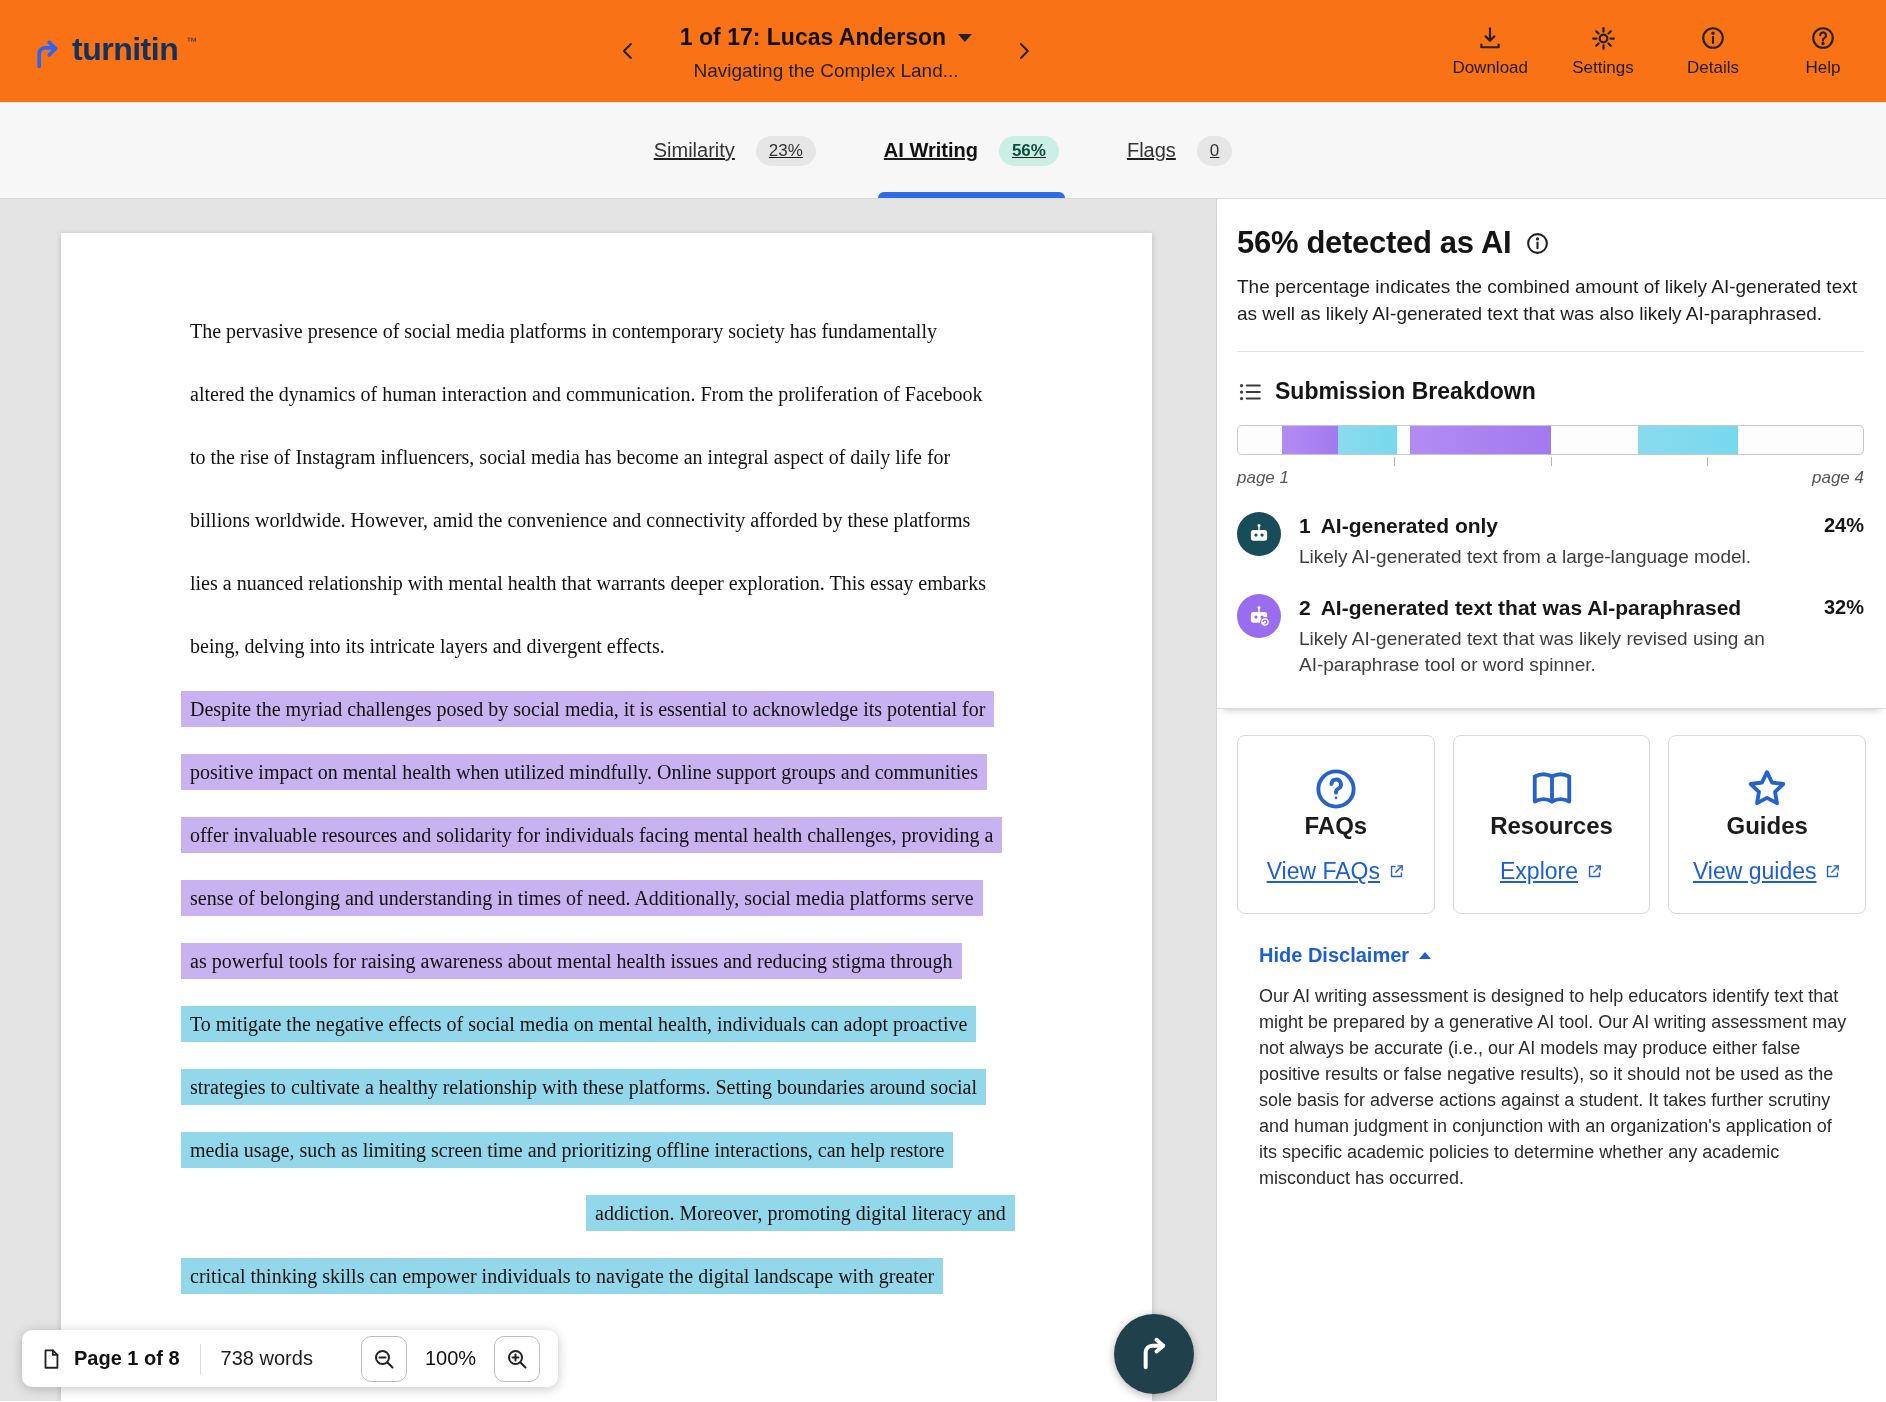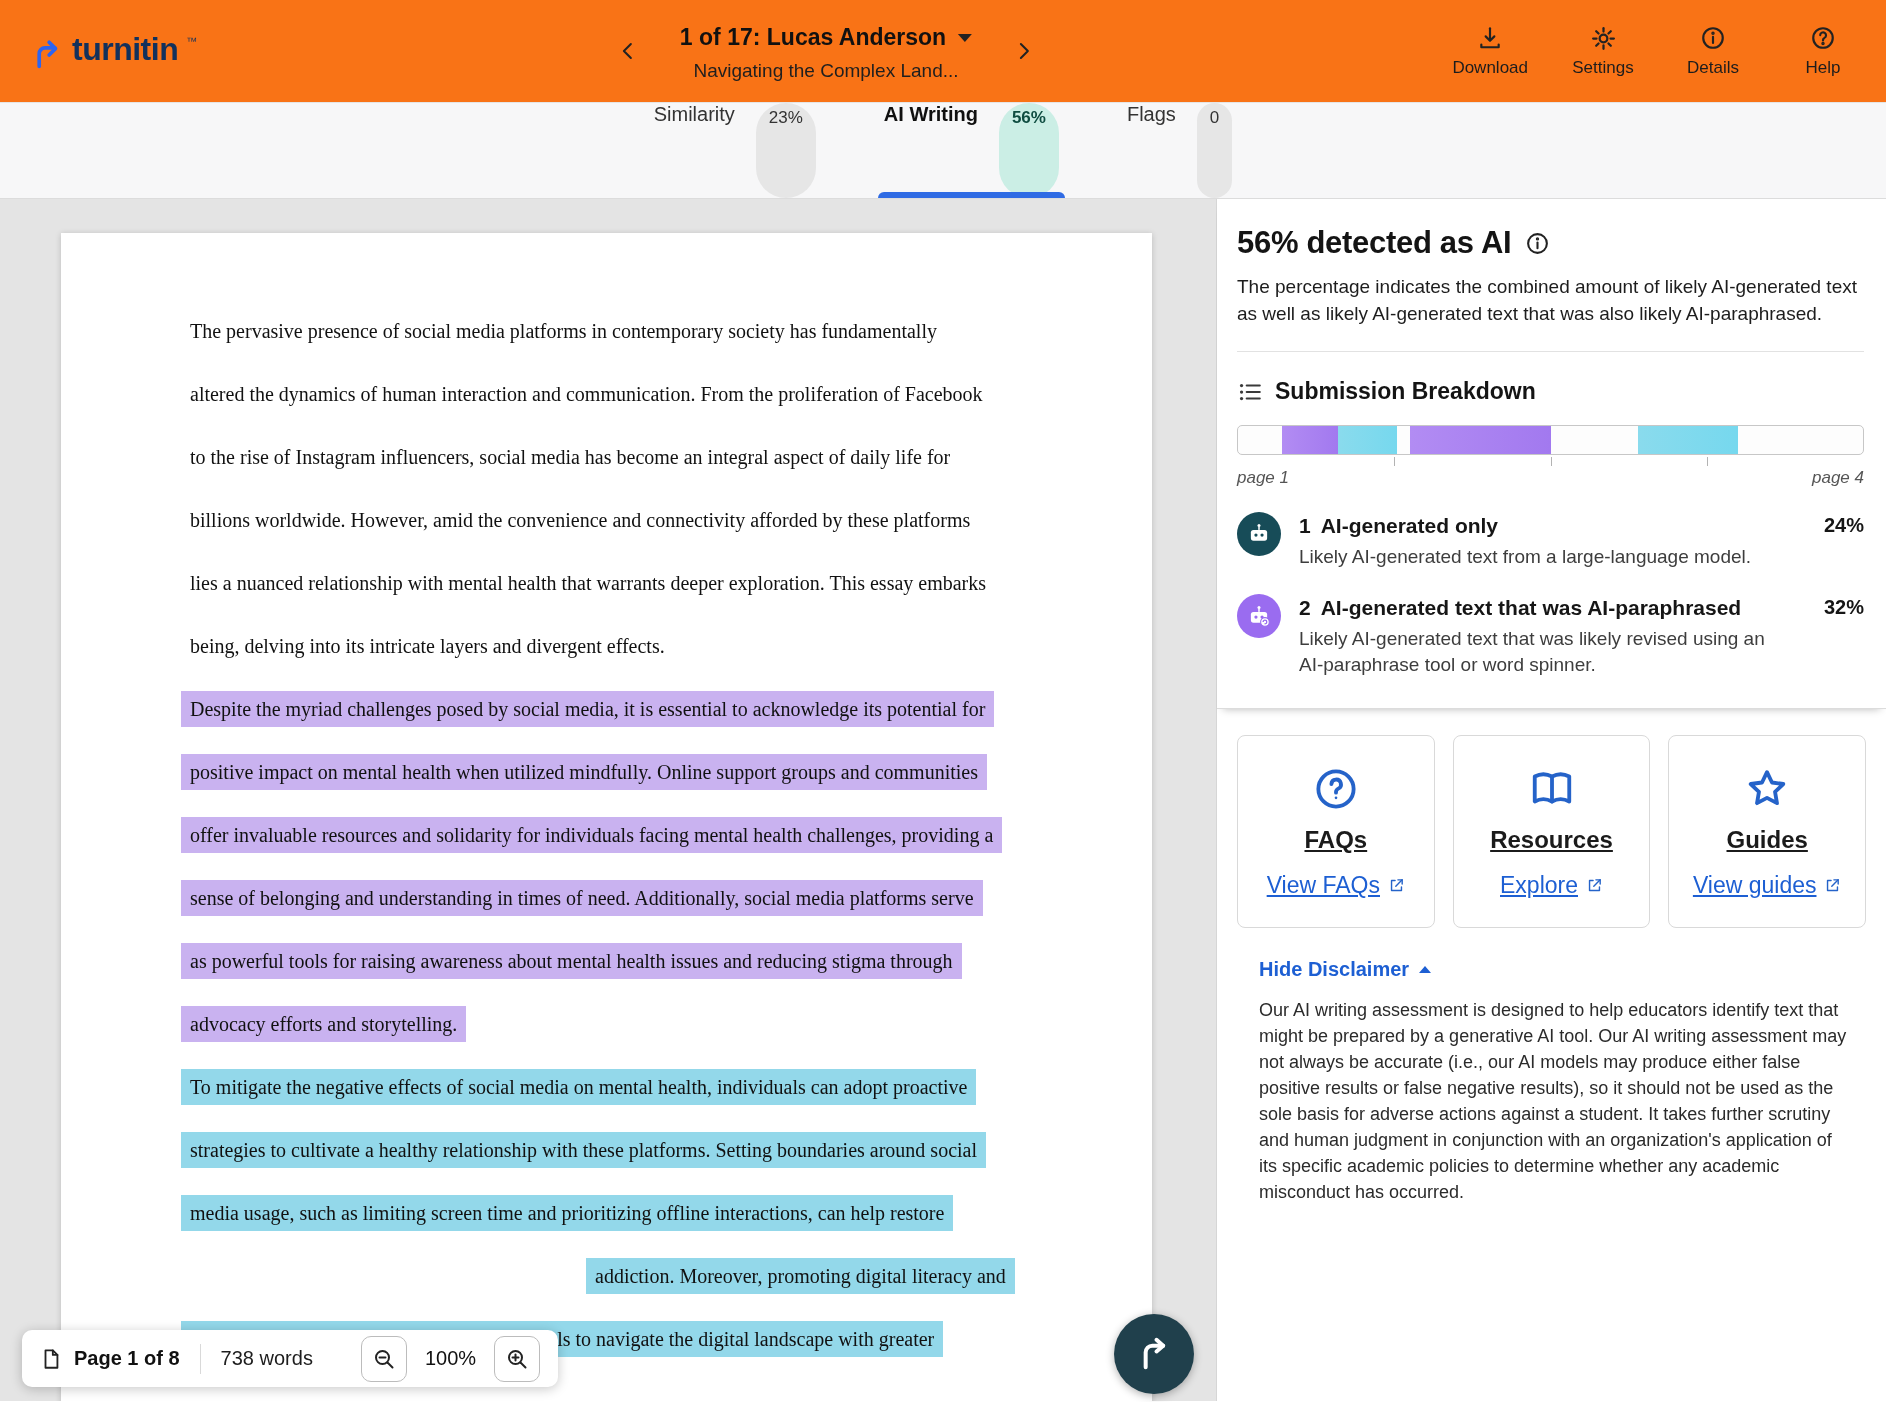--- a/index.html
+++ b/index.html
@@ -27,21 +27,21 @@
 
   .header-actions { margin-left:auto; margin-right:28px; display:flex; gap:40px; }
   .header-action { display:flex; flex-direction:column; align-items:center; gap:6px;
     background:none; border:none; cursor:pointer; min-width:70px; }
   .header-action .ha-label { font-size:17px; color:#1d1d1d; }
   .ha-icon { width:27px; height:27px; display:flex; align-items:center; justify-content:center; }
 
   
   .tabbar { height:96px; background:#f7f7f8; border-bottom:1px solid #dcdcdc;
     display:flex; justify-content:center; align-items:stretch; gap:56px; }
-  .tab { position:relative; display:flex; gap:21px; cursor:pointer; padding:0 6px; }
+  .tab { position:relative; display:flex; align-items:center; gap:21px; cursor:pointer; padding:0 6px;text-decoration:underline; }
   .tab-label { font-size:20px; color:#333; }
   .tab.active .tab-label { font-weight:700; color:#101010; }
   .tab-badge { font-size:17px; padding:5px 13px; border-radius:999px; background:#e6e6e6; color:#333; }
   .tab.active .tab-badge { background:#cbeee5; color:#0f4d41; font-weight:600; }
   .tab-underline { display:none; }
   .tab.active .tab-underline { display:block; position:absolute; left:0; right:0; bottom:0;
     height:6px; border-radius:6px 6px 0 0; background:#2f6be4; }
 
   
   .content { position:relative; display:flex; height:1202px; }
@@ -102,21 +102,21 @@
   .legend-body { padding-top:2px; }
   .legend-title-row { display:flex; gap:10px; font-size:21px; font-weight:700; color:#161616; }
   .legend-desc { margin-top:6px; font-size:19px; line-height:26px; color:#3d3d3d; }
   .legend-pct { font-size:20px; font-weight:700; color:#161616; text-align:right; padding-top:2px; }
 
   .panel-bottom { padding:26px 20px 0 20px; }
   .cards { display:flex; gap:18px; }
   .card { flex:1; border:1px solid #d9d9d9; border-radius:8px; background:#fff;
     display:flex; flex-direction:column; align-items:center; padding:30px 8px 28px 8px; }
   .card-icon { width:46px; height:46px; }
-  .card-title { margin-top:14px; font-size:24px; font-weight:600; color:#1b1b1b;text-decoration:underline; }
+  .card-title { margin-top:0; font-size:24px; font-weight:600; color:#1b1b1b; }
   .card-link { margin-top:18px; display:flex; align-items:center; gap:8px; cursor:pointer; }
   .card-link span { font-size:23px; color:#1d5fd3; text-decoration:underline; }
 
   .disclaimer-toggle { margin:30px 0 0 22px; display:flex; align-items:center; gap:10px;
     background:none; border:none; cursor:pointer; }
   .disclaimer-toggle span { font-size:20px; font-weight:700; color:#1d5fd3; }
   .caret-up { width:0; height:0; border-left:6px solid transparent; border-right:6px solid transparent;
     border-bottom:7px solid #1d5fd3; }
   .disclaimer-text { margin:16px 14px 0 22px; font-size:18px; line-height:26px; color:#2b2b2b; }
 
@@ -236,21 +236,20 @@
         <div class="doc-line"><span class="hl">lies a nuanced relationship with mental health that warrants deeper exploration. This essay embarks</span></div>
         <div class="doc-line"><span class="hl">being, delving into its intricate layers and divergent effects.</span></div>
       </div>
 
       <div>
         <div class="doc-line"><span class="hl hl-purple">Despite the myriad challenges posed by social media, it is essential to acknowledge its potential for</span></div>
         <div class="doc-line"><span class="hl hl-purple">positive impact on mental health when utilized mindfully. Online support groups and communities</span></div>
         <div class="doc-line"><span class="hl hl-purple">offer invaluable resources and solidarity for individuals facing mental health challenges, providing a</span></div>
         <div class="doc-line"><span class="hl hl-purple">sense of belonging and understanding in times of need. Additionally, social media platforms serve</span></div>
         <div class="doc-line"><span class="hl hl-purple">as powerful tools for raising awareness about mental health issues and reducing stigma through</span></div>
-        <div class="doc-line"><span class="hl hl-purple">advocacy efforts and storytelling.</span></div>
       </div>
 
       <div>
         <div class="doc-line"><span class="hl hl-cyan">To mitigate the negative effects of social media on mental health, individuals can adopt proactive</span></div>
         <div class="doc-line"><span class="hl hl-cyan">strategies to cultivate a healthy relationship with these platforms. Setting boundaries around social</span></div>
         <div class="doc-line"><span class="hl hl-cyan">media usage, such as limiting screen time and prioritizing offline interactions, can help restore</span></div>
         <div class="doc-line covered"><span class="hl hl-cyan">addiction. Moreover, promoting digital literacy and</span></div>
         <div class="doc-line"><span class="hl hl-cyan">critical thinking skills can empower individuals to navigate the digital landscape with greater</span></div>
       </div>
     </div>

